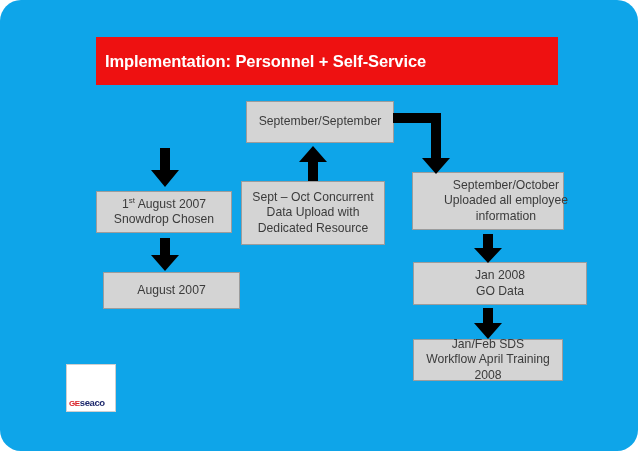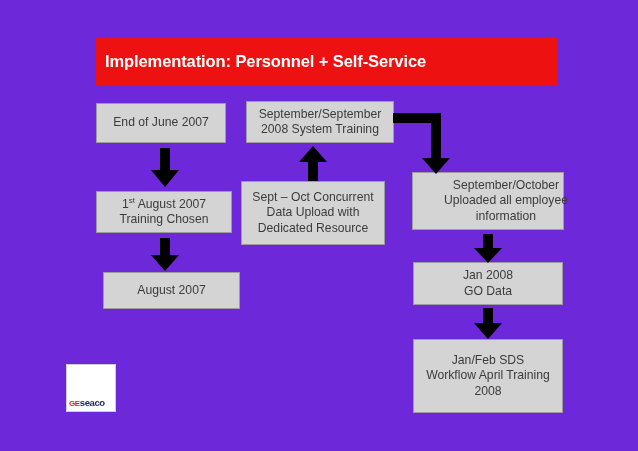--- a/index.html
+++ b/index.html
@@ -10,21 +10,22 @@
     width: 638px;
     height: 451px;
     background: #ffffff;
     font-family: "Liberation Sans", sans-serif;
     overflow: hidden;
   }
   #slide {
     position: relative;
     width: 638px;
     height: 451px;
-    background: #6d28d9;
+    background: #0ea5e9;
+    border-radius: 21px;
   }
 
   
   .title-banner {
     position: absolute;
     left: 96px;
     top: 37px;
     width: 462px;
     height: 48px;
     background: #ee1111;
@@ -103,56 +104,52 @@
 </style>
 </head>
 <body>
 
 <div id="slide">
 
   <div class="title-banner">
     <div class="title-text">Implementation: Personnel + Self-Service</div>
   </div>
 
-  <div class="box" style="left:96px; top:103px; width:130px; height:40px;">
-    <span class="line">End of June 2007</span>
-  </div>
 
   <div class="box" style="left:246px; top:101px; width:148px; height:42px;">
     <span class="line">September/September</span>
-    <span class="line">2008 System Training</span>
   </div>
 
   <div class="box" style="left:96px; top:191px; width:136px; height:42px;text-align:center;">
     <span class="line">1<sup>st</sup> August 2007</span>
-    <span class="line">Training Chosen</span>
+    <span class="line">Snowdrop Chosen</span>
   </div>
 
   <div class="box" style="left:241px; top:181px; width:144px; height:64px;">
     <span class="line">Sept – Oct Concurrent</span>
     <span class="line">Data Upload with</span>
     <span class="line">Dedicated Resource</span>
   </div>
 
   <div class="box" style="left:412px; top:172px; width:152px; height:58px;padding-left:36px;">
     <span class="line">September/October</span>
     <span class="line">Uploaded all employee</span>
     <span class="line">information</span>
   </div>
 
   <div class="box" style="left:103px; top:272px; width:137px; height:37px;">
     <span class="line">August 2007</span>
   </div>
 
-  <div class="box" style="left:413px; top:262px; width:150px; height:43px;">
+  <div class="box" style="left:413px; top:262px; width:174px; height:43px;">
     <span class="line">Jan 2008</span>
     <span class="line">GO Data</span>
   </div>
 
-  <div class="box" style="left:413px; top:339px; width:150px; height:74px;text-align:center;">
+  <div class="box" style="left:413px; top:339px; width:150px; height:42px;text-align:center;">
     <span class="line">Jan/Feb SDS</span>
     <span class="line">Workflow April Training</span>
     <span class="line">2008</span>
   </div>
 
   <div class="arrow" style="left:148px; top:148px;">
     <svg width="34" height="40" viewBox="0 0 34 40">
       <polygon points="12,0 22,0 22,22 31,22 17,39 3,22 12,22" fill="#000000"></polygon>
     </svg>
   </div>

